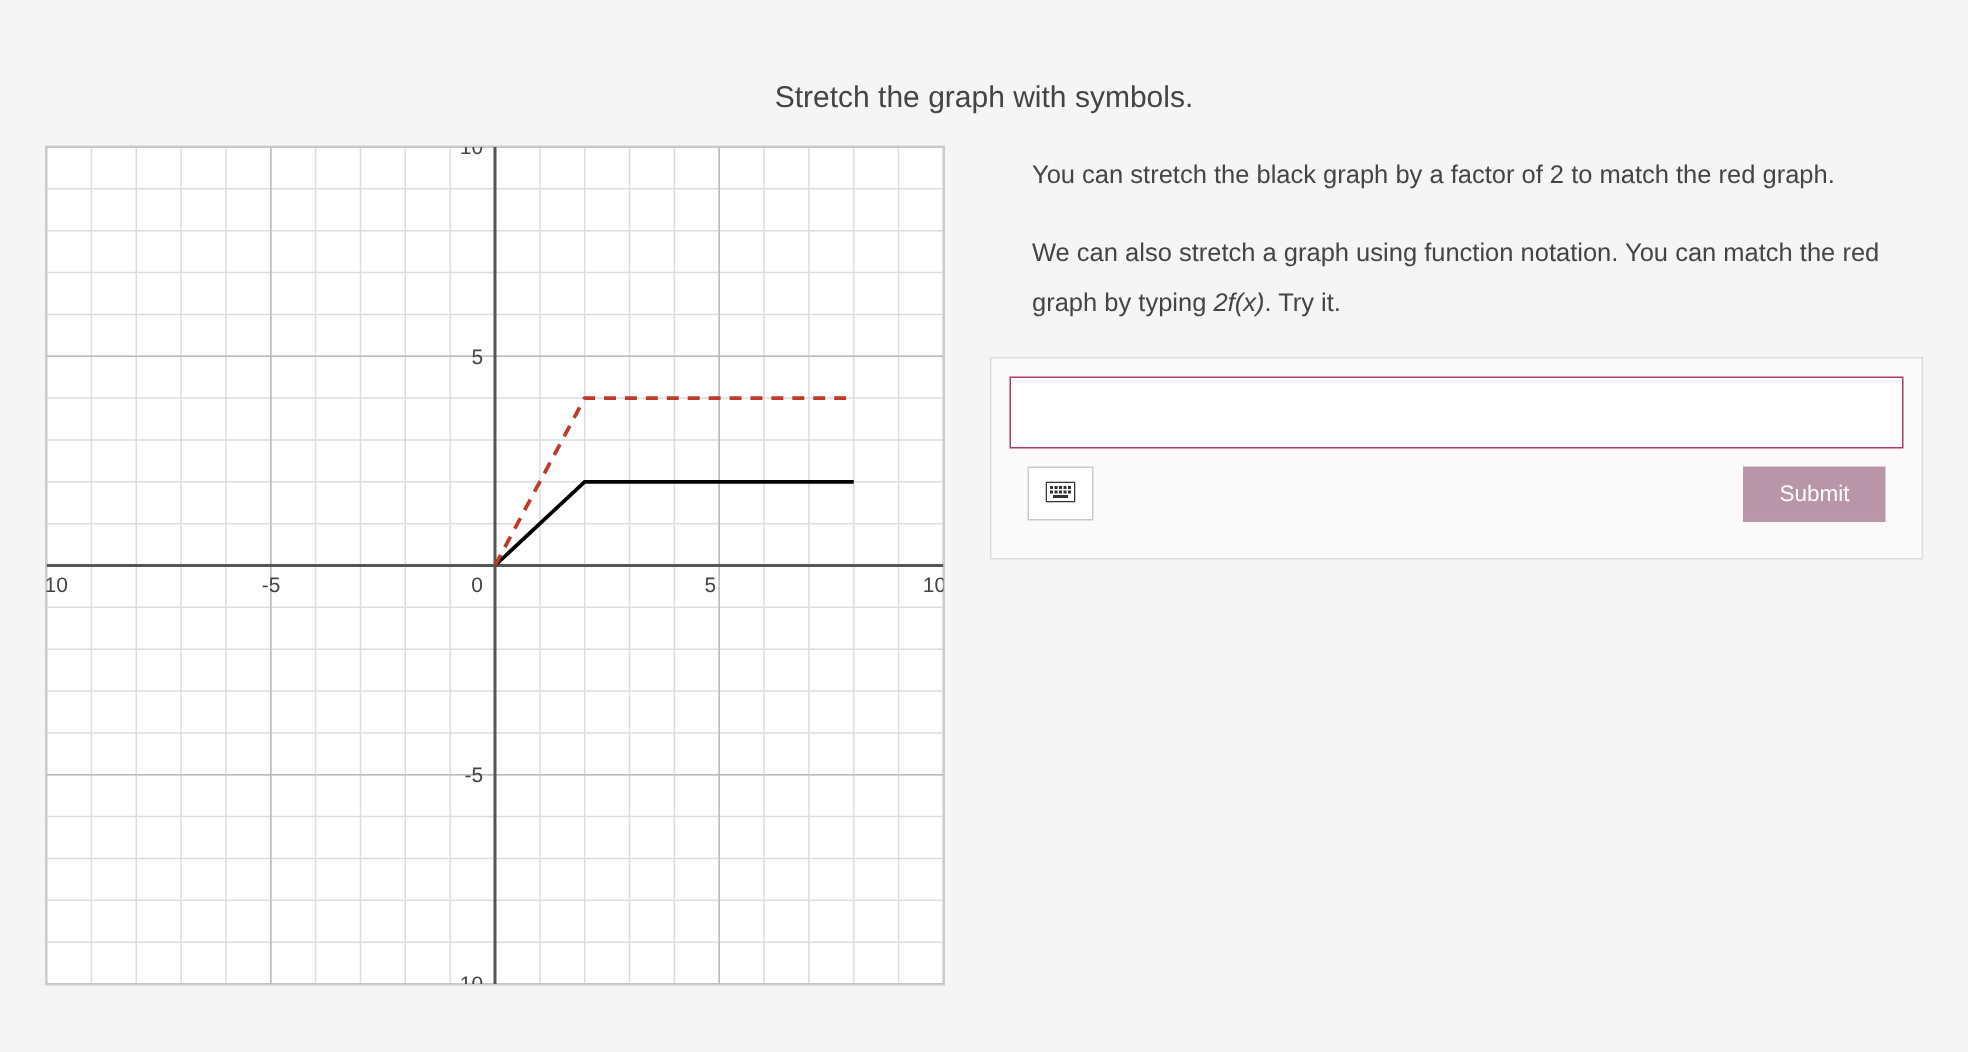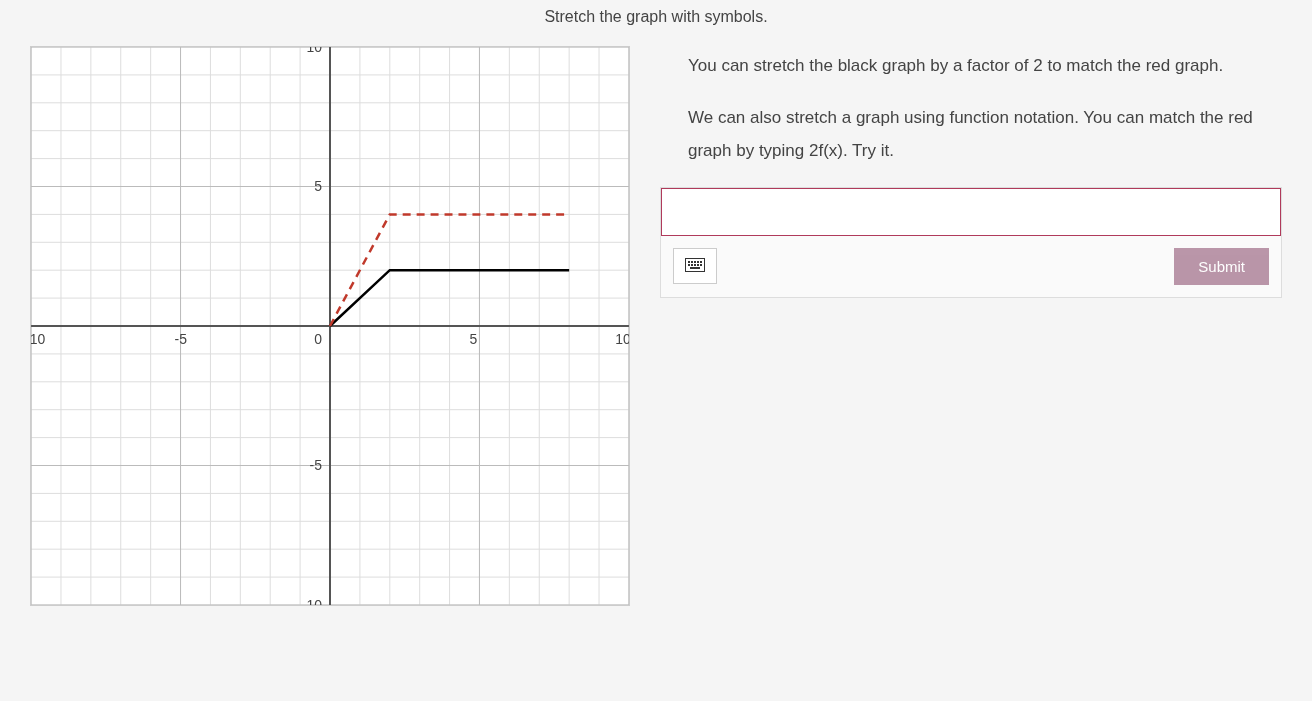--- a/index.html
+++ b/index.html
@@ -6,24 +6,25 @@
     body {
       font-family: -apple-system, BlinkMacSystemFont, 'Segoe UI', Arial, sans-serif;
       background: #f5f5f5;
       width: 1312px;
       height: 701px;
       overflow: hidden;
       color: #333;
     }
     .page-title {
       text-align: center;
-      font-size: 16px;
+      font-size: 20px;
       color: #444;
       padding: 8px 0 20px 0;
       font-weight: 400;
+      margin-top: 46px;
     }
     .content {
       display: flex;
       gap: 30px;
       padding: 0 30px;
     }
     .graph-container {
       width: 600px;
       height: 560px;
       background: #fff;
@@ -36,25 +37,25 @@
       flex: 1;
       padding-top: 4px;
     }
     .instruction-text {
       font-size: 17px;
       line-height: 1.9;
       color: #444;
       margin-bottom: 20px;
       margin-left: 28px;
     }
-    .math-expr { }
+    .math-expr { font-style: italic; }
     .answer-block {
       background: #fafafa;
       border: 1px solid #ddd;
-      padding: 0;
+      padding: 12px;
     }
     .answer-input {
       width: 100%;
       height: 48px;
       border: 1px solid #b03a5b;
       background: #fff;
       padding: 8px 12px;
       font-size: 16px;
       outline: none;
     }

